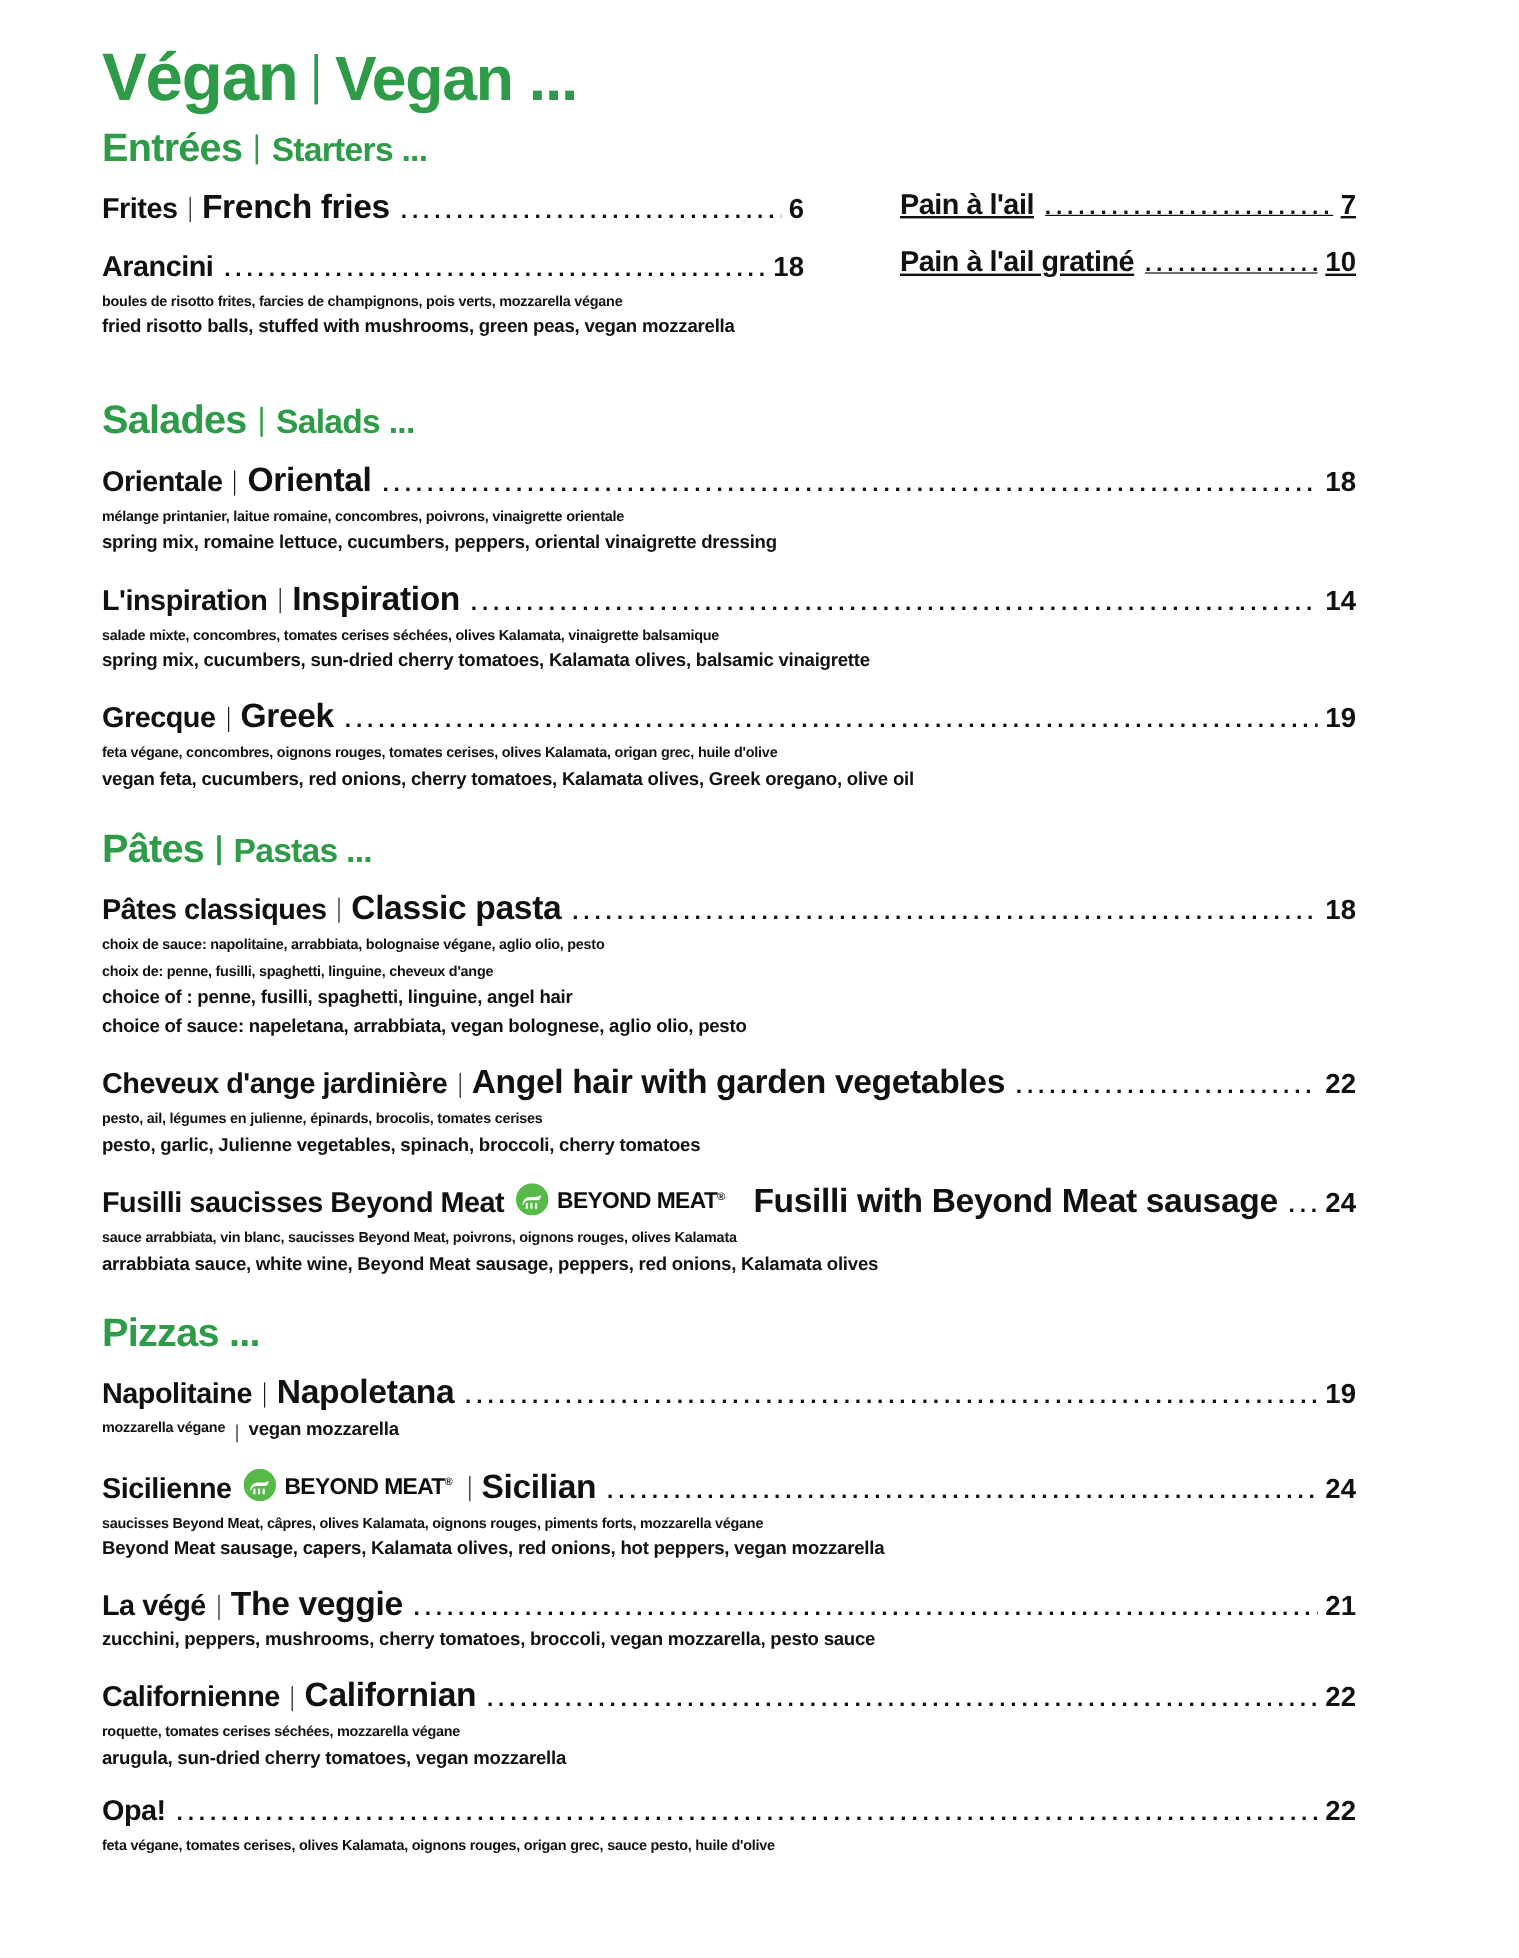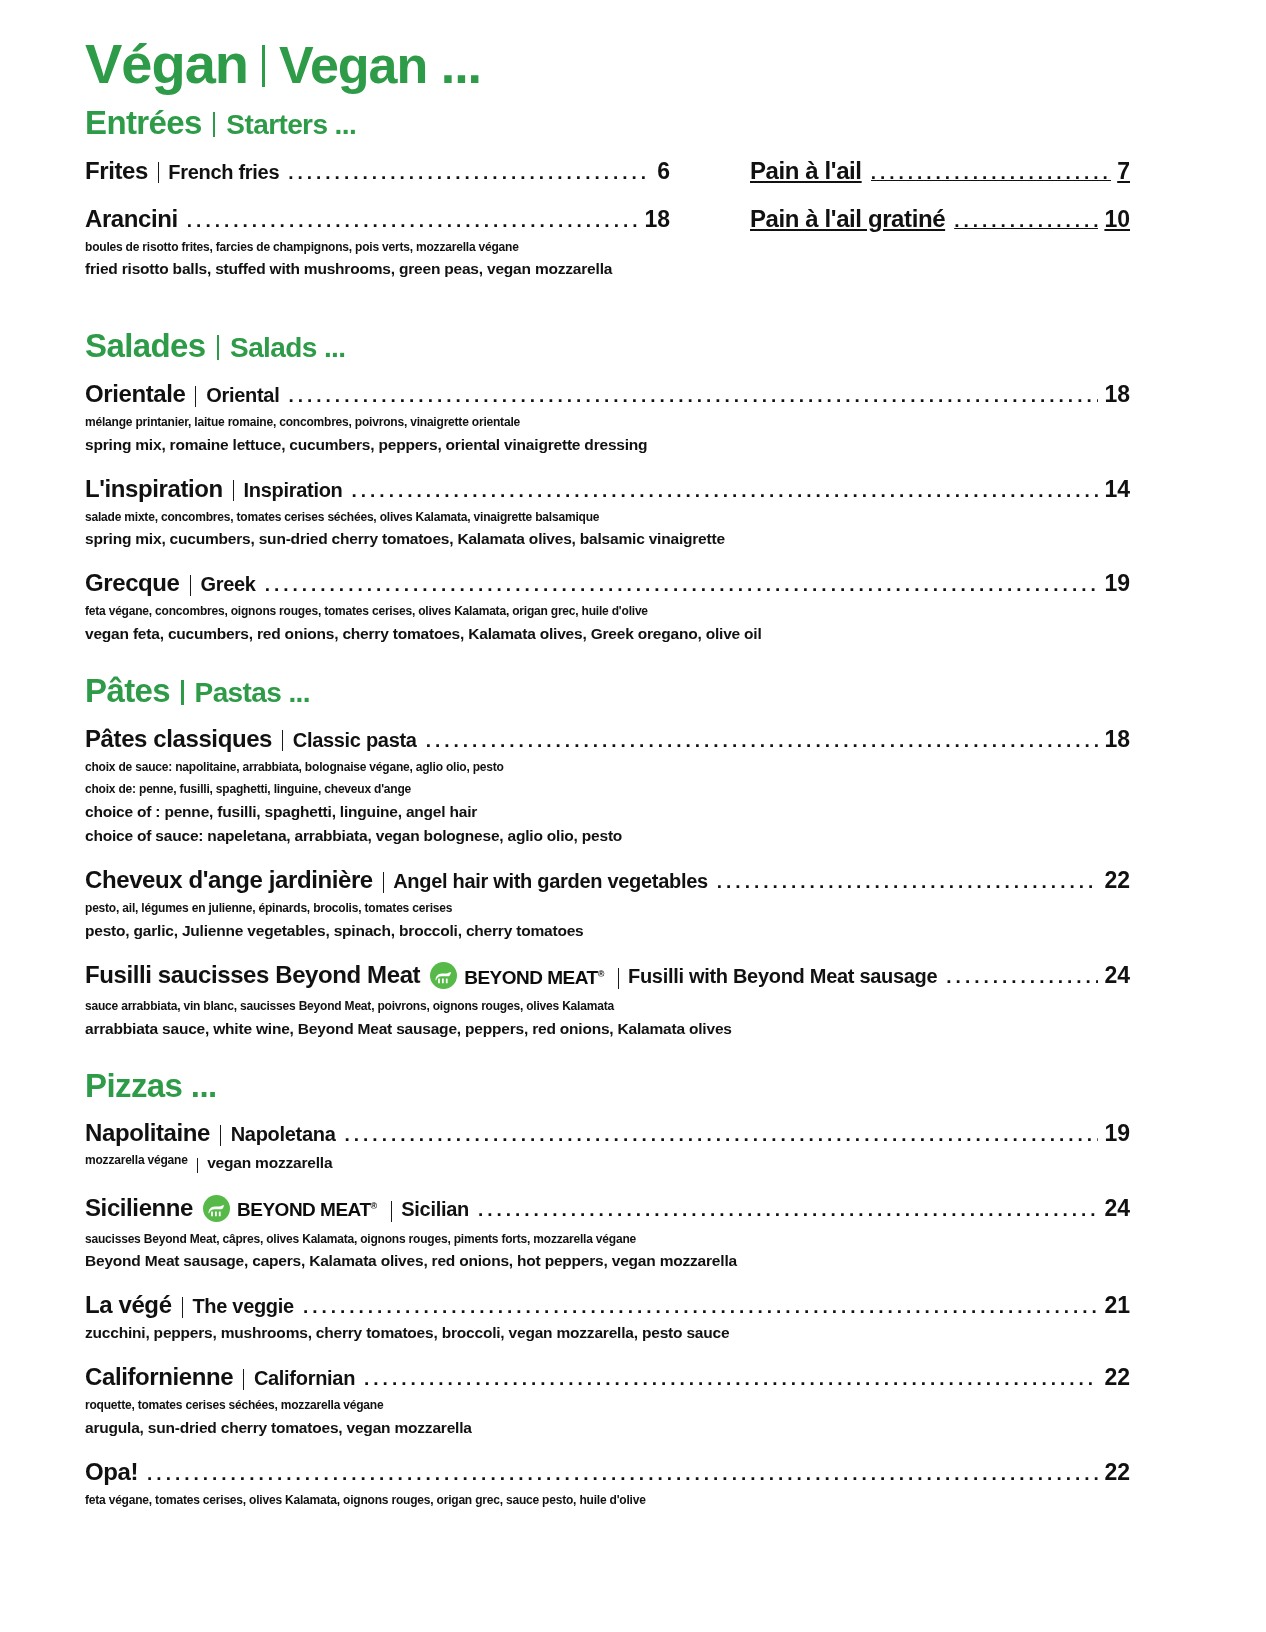--- a/index.html
+++ b/index.html
@@ -55,21 +55,21 @@
   .bar-heading { width: 2.5px; height: 25px; margin: 0 11px; background: #2e9b48; transform: translateY(1px); }
   .bar-item { height: 21px; margin: 0 10px; transform: translateY(2px); }
   .bar-desc { width: 1.5px; height: 15px; margin: 0 9px; transform: translateY(2px); }
   
   .item { margin-bottom: 20px; }
   .row {
     display: flex;
     align-items: baseline;
   }
   .name-fr { font-size: 24px; letter-spacing: -0.4px; white-space: nowrap; }
-  .name-en { font-size: 20px; letter-spacing: -0.3px; white-space: nowrap; }
+  .name-en { font-size: 28px; letter-spacing: -0.3px; white-space: nowrap; }
   .leader {
     flex: 1 1 auto;
     overflow: hidden;
     white-space: nowrap;
     margin: 0 6px 0 9px;
     min-width: 20px;
   }
   .leader::after {
     content: "........................................................................................................................................................................................................................";
     font-size: 19px;

